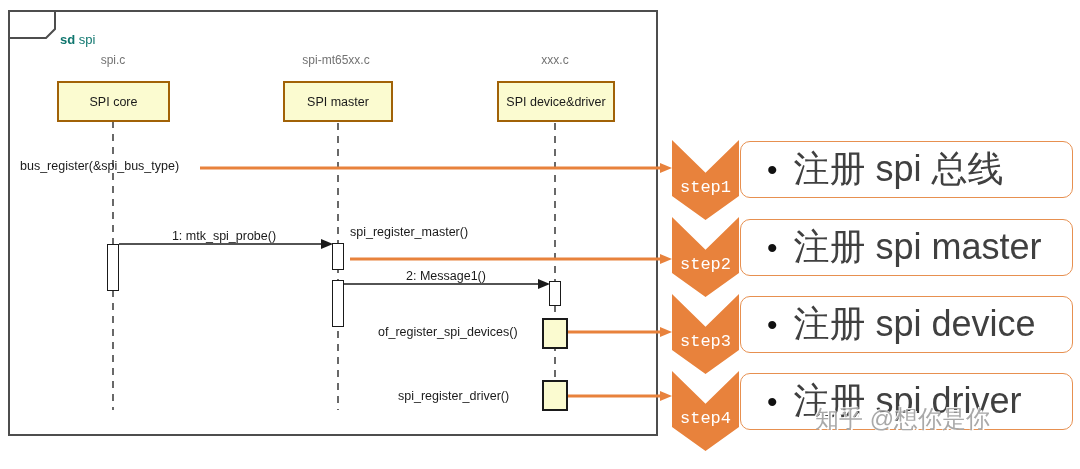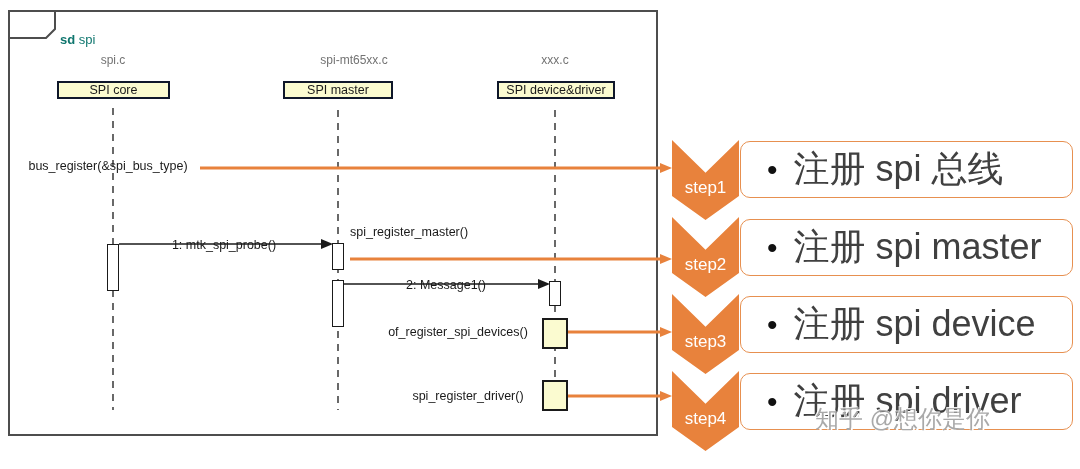--- a/index.html
+++ b/index.html
@@ -8,33 +8,33 @@
     font-family:"Liberation Sans",sans-serif;background:#fff;
   }
   
   .frame{position:absolute;left:8px;top:10px;width:650px;height:426px;
     border:2px solid #4d4d4d;box-sizing:border-box;background:#fff;z-index:0;}
   .frame-tab-text{position:absolute;left:18px;top:32px;font-size:13px;color:#0f766e;z-index:3;margin-left:42px;}
   .frame-tab-text b{font-weight:bold;}
   svg.overlay{position:absolute;left:0;top:0;width:1080px;height:469px;z-index:1;pointer-events:none;}
   
   .file-label{position:absolute;width:120px;text-align:center;font-size:12px;color:#737373;z-index:2;}
-  .hdr-box{position:absolute;height:18px;background:#fbfbd0;border:2px solid #0f172a;
+  .hdr-box{position:absolute;height:41px;background:#fbfbd0;border:2px solid #a16207;
     box-sizing:border-box;display:flex;align-items:center;justify-content:center;
     font-size:12.5px;color:#1a1a1a;z-index:2;}
   
   .act{position:absolute;width:12px;background:#fff;border:1.5px solid #1a1a1a;box-sizing:border-box;z-index:2;}
   .act-y{position:absolute;width:26px;background:#fbfbd0;border:2px solid #1a1a1a;box-sizing:border-box;z-index:2;}
   
   .msg{position:absolute;font-size:12.5px;color:#1a1a1a;z-index:2;white-space:nowrap;}
-  .msg.r{text-align:center;}
-  .msg.c{text-align:center;margin-top:9px;}
+  .msg.r{text-align:left;}
+  .msg.c{text-align:center;}
   
   .chev{position:absolute;left:672px;width:67px;height:80px;background:#e8823c;
-    clip-path:polygon(0% 0%,50% 41%,100% 0%,100% 70%,50% 100%,0% 70%);z-index:2;}
+    clip-path:polygon(0% 0%,50% 41%,100% 0%,100% 70%,50% 100%,0% 70%);z-index:2;font-family:Liberation Mono, monospace;}
   .chev span{position:absolute;left:0;top:38px;width:100%;text-align:center;
     color:#fff;font-size:17px;}
   
   .stepbox{position:absolute;left:740px;width:333px;height:57px;background:#fff;
     border:1.5px solid #e79050;border-radius:10px;box-sizing:border-box;
     display:flex;align-items:center;padding-left:26px;z-index:2;}
   .stepbox .bullet{font-size:30px;color:#111;margin-right:16px;line-height:1;}
   .stepbox .lbl{font-size:36px;color:#404040;white-space:nowrap;}
   
   .watermark{position:absolute;left:815px;top:403px;font-size:24px;color:#a9a9a9;
@@ -69,21 +69,21 @@
     <line x1="119" y1="244" x2="321" y2="244" stroke="#1a1a1a" stroke-width="1.6" marker-end="url(#ablk)"></line>
     <line x1="344" y1="284" x2="538" y2="284" stroke="#1a1a1a" stroke-width="1.6" marker-end="url(#ablk)"></line>
 
     <line x1="200" y1="168" x2="660" y2="168" stroke="#e8823c" stroke-width="3" marker-end="url(#aorg)"></line>
     <line x1="350" y1="259" x2="660" y2="259" stroke="#e8823c" stroke-width="3" marker-end="url(#aorg)"></line>
     <line x1="568" y1="332" x2="660" y2="332" stroke="#e8823c" stroke-width="3" marker-end="url(#aorg)"></line>
     <line x1="568" y1="396" x2="660" y2="396" stroke="#e8823c" stroke-width="3" marker-end="url(#aorg)"></line>
   </svg>
 
   <div class="file-label" style="left:53px;top:53px">spi.c</div>
-  <div class="file-label" style="left:294px;top:53px">spi-mt65xx.c</div>
+  <div class="file-label" style="left:276px;top:53px">spi-mt65xx.c</div>
   <div class="file-label" style="left:495px;top:53px">xxx.c</div>
 
   <div class="hdr-box" style="left:57px;top:81px;width:113px">SPI core</div>
   <div class="hdr-box" style="left:283px;top:81px;width:110px">SPI master</div>
   <div class="hdr-box" style="left:497px;top:81px;width:118px">SPI device&amp;driver</div>
 
   <div class="act" style="left:107px;top:244px;height:47px"></div>
   <div class="act" style="left:332px;top:243px;height:27px"></div>
   <div class="act" style="left:332px;top:280px;height:47px"></div>
   <div class="act" style="left:549px;top:281px;height:25px"></div>

